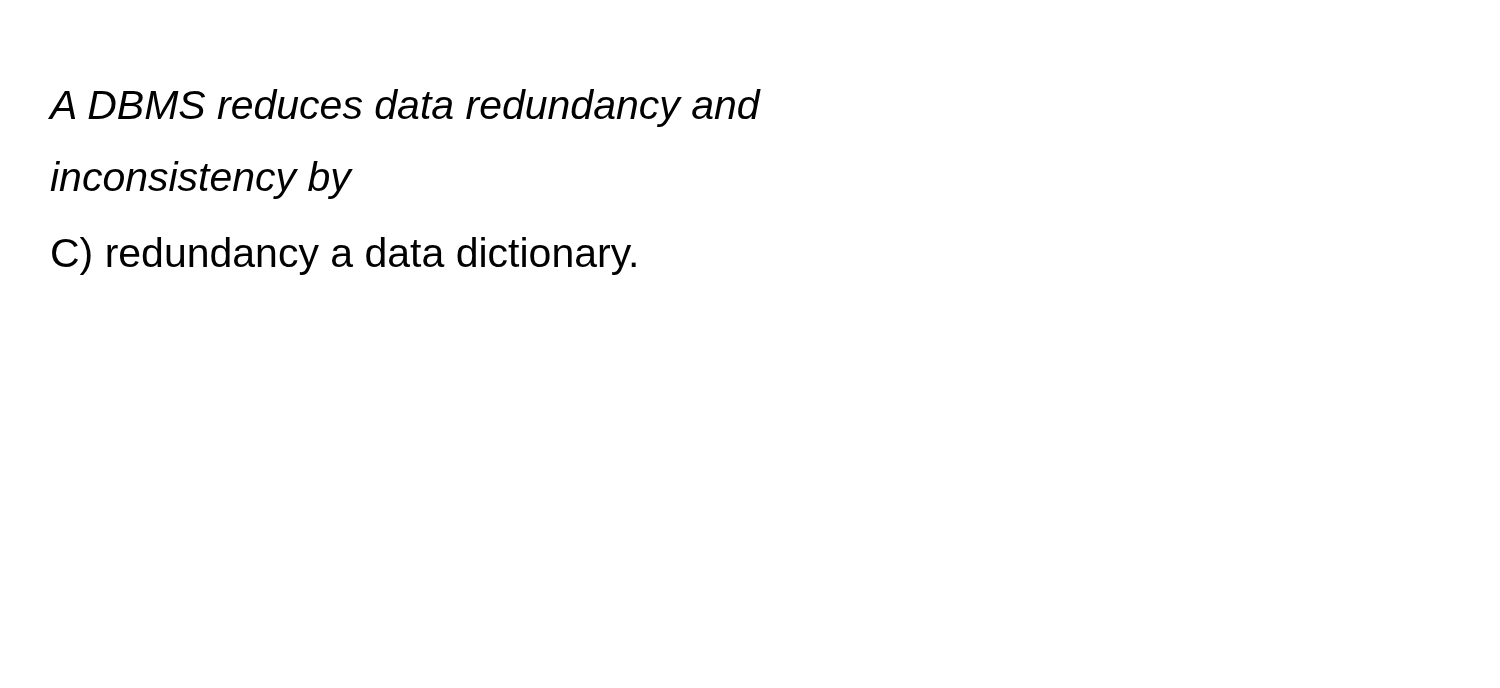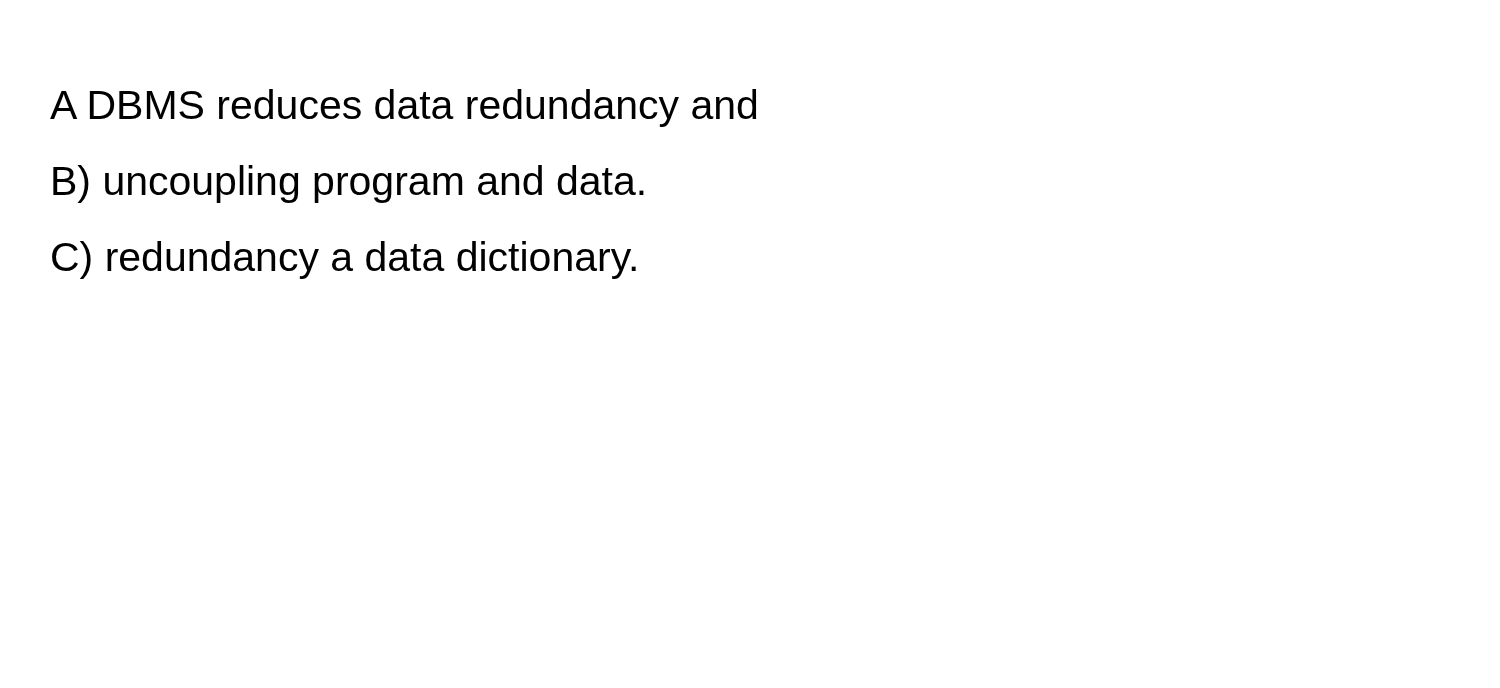--- a/index.html
+++ b/index.html
@@ -15,27 +15,28 @@
       padding: 70px 50px;
     }
     .question-container {
       color: #000000;
       font-size: 41px;
       line-height: 1.75;
       font-weight: 400;
     }
     .question-text {
       margin-bottom: 0;
+      font-style: italic;
     }
     .option {
       margin-top: 4px;
     }
   </style>
 </head>
 <body>
 
 <div class="question-container">
   <div class="question-text">
     <div>A DBMS reduces data redundancy and</div>
+    <div>inconsistency by</div>
   </div>
-  <div class="option">B) uncoupling program and data.</div>
   <div class="option">C) redundancy a data dictionary.</div>
 </div>
 
 </body></html>

